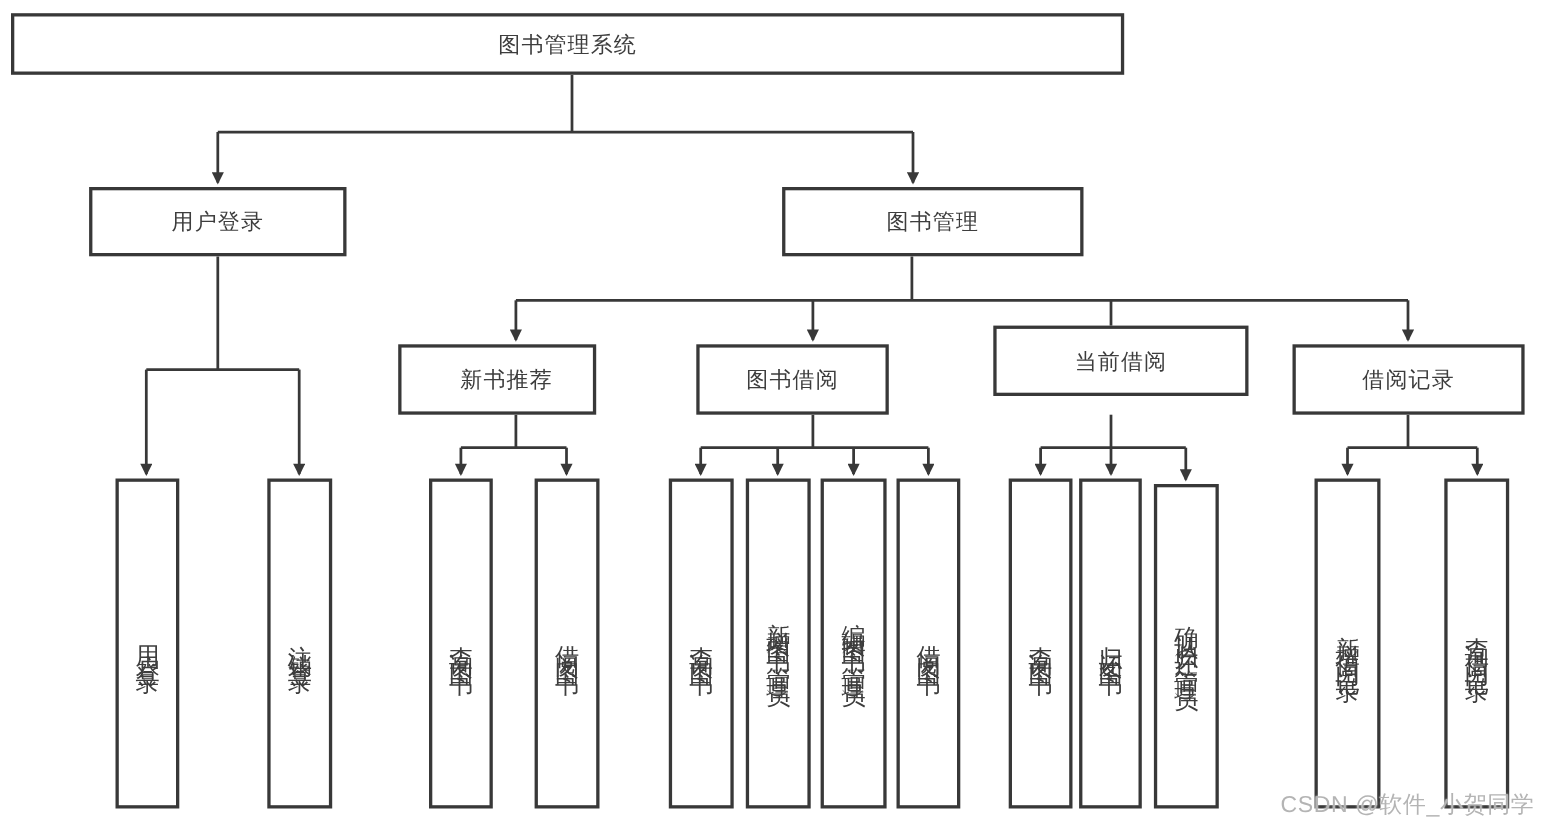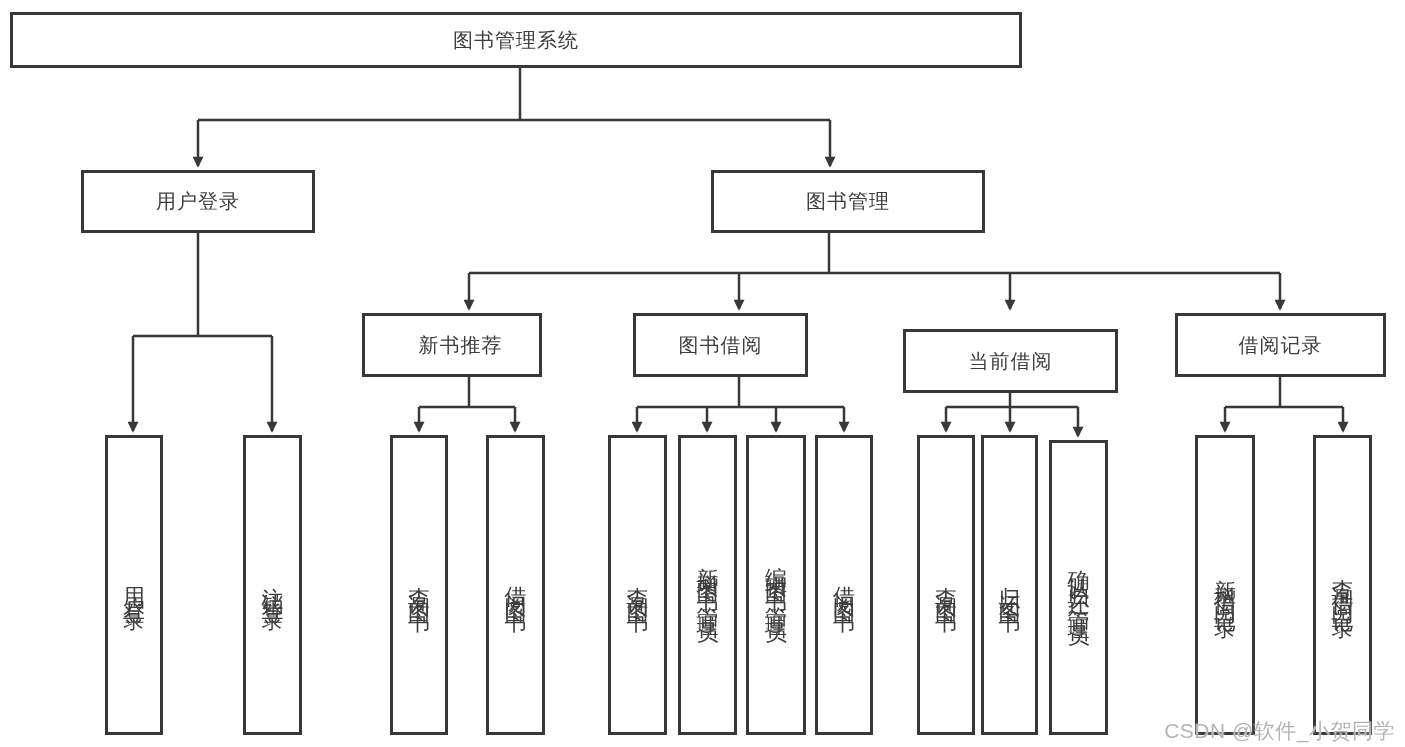--- a/index.html
+++ b/index.html
@@ -104,21 +104,21 @@
   <div class="hbox" style="left:711px;top:170px;width:274px;height:63px;">
     <span>图书管理</span>
   </div>
 
   <div class="hbox" style="left:362px;top:313px;width:180px;height:64px;padding-left:17px;">
     <span>新书推荐</span>
   </div>
   <div class="hbox" style="left:633px;top:313px;width:175px;height:64px;">
     <span>图书借阅</span>
   </div>
-  <div class="hbox" style="left:903px;top:329px;width:215px;height:64px;justify-content:center;">
+  <div class="hbox" style="left:903px;top:296px;width:232px;height:64px;justify-content:center;">
     <span>当前借阅</span>
   </div>
   <div class="hbox" style="left:1175px;top:313px;width:211px;height:64px;">
     <span>借阅记录</span>
   </div>
 
   <div class="vbox" style="left:105px;top:435px;width:58px;height:300px;">
     <span>用户登录</span>
   </div>
   <div class="vbox" style="left:243px;top:435px;width:59px;height:300px;">

